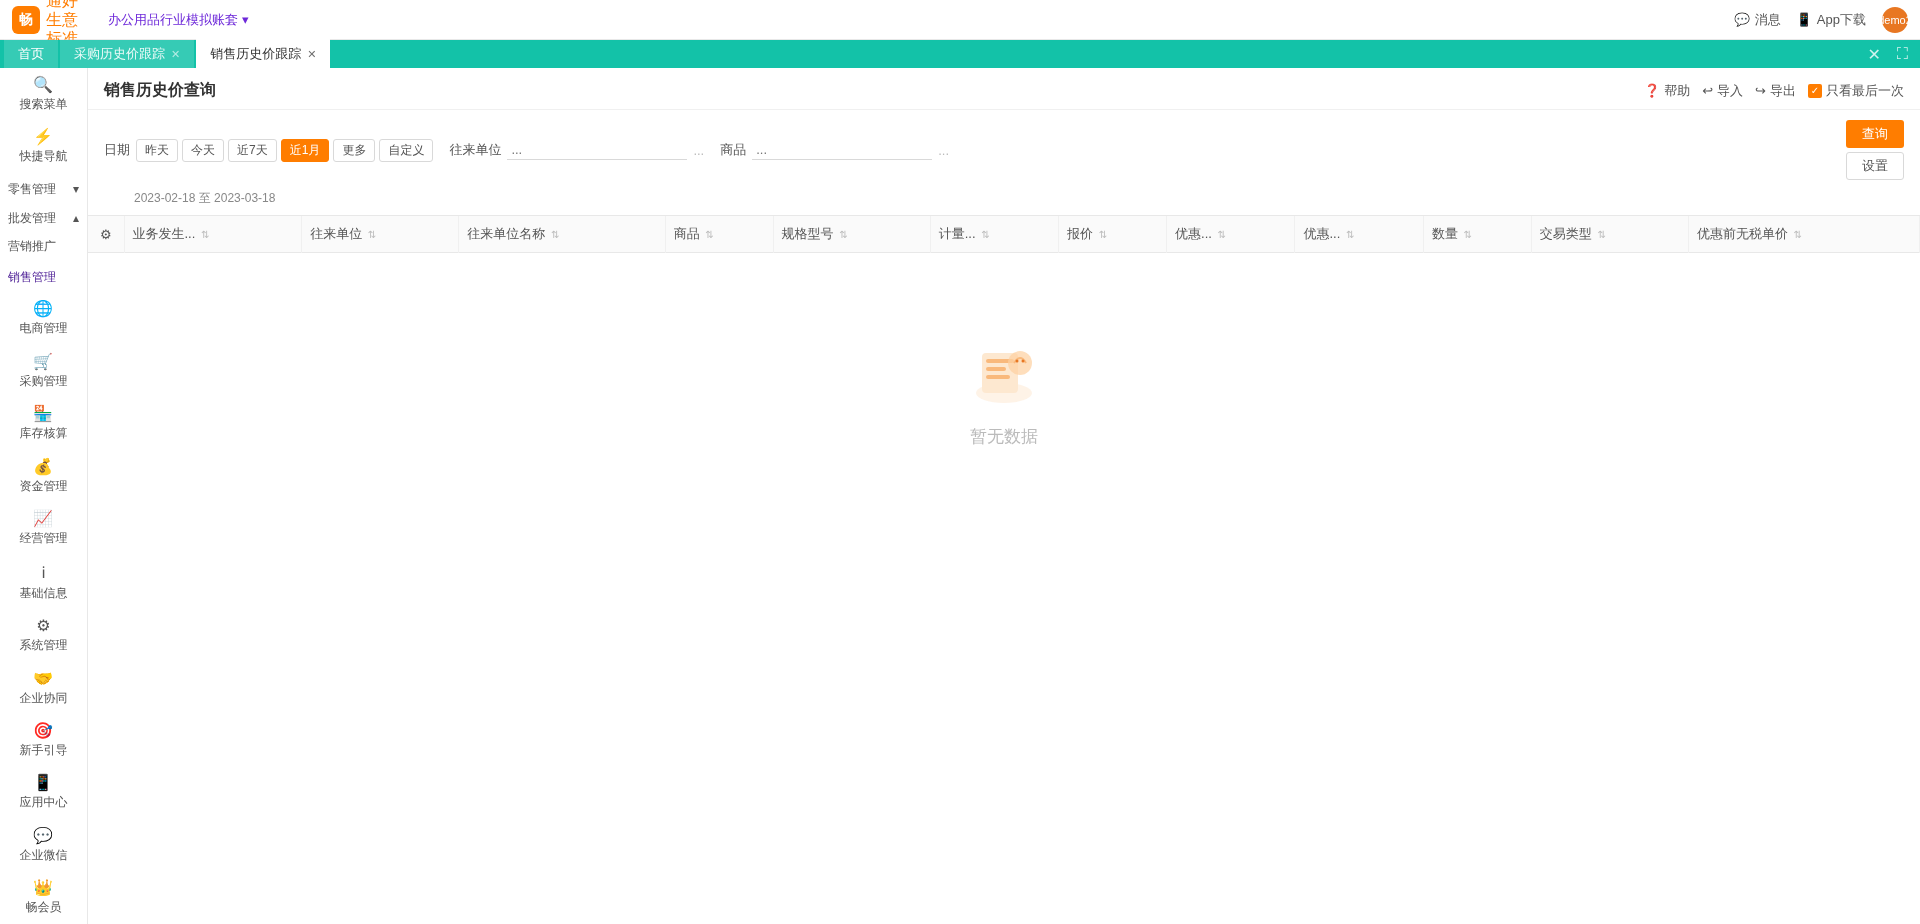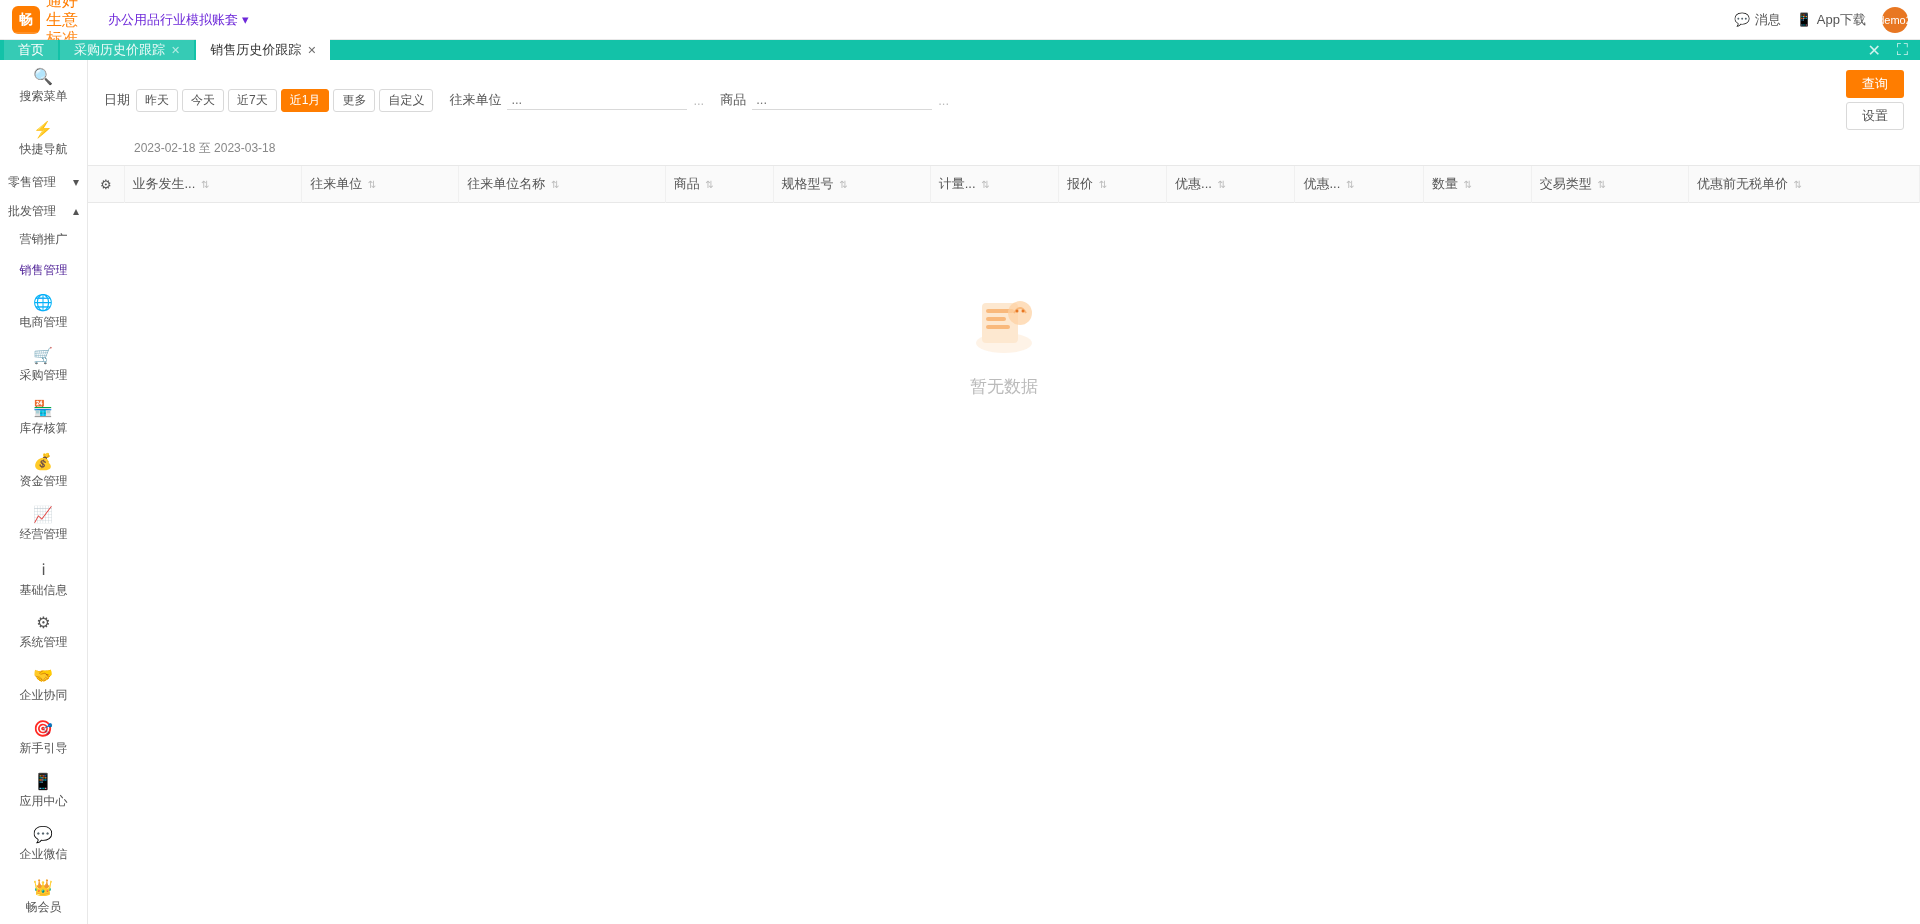--- a/index.html
+++ b/index.html
@@ -77,21 +77,21 @@
       display: flex;
       align-items: center;
       justify-content: center;
       color: #fff;
       font-size: 11px;
       text-align: right;
     }
 
     
     .tab-bar {
-      height: 20px;
+      height: 28px;
       background: #13c2a8;
       display: flex;
       align-items: center;
       padding: 0 0 0 4px;
       flex-shrink: 0;
       gap: 2px;
     }
     .tab {
       height: 36px;
       display: flex;
@@ -175,21 +175,20 @@
       font-size: 12px;
       color: #555;
       cursor: pointer;
       font-weight: 500;
     }
     .sidebar-sub-item {
       padding: 7px 8px;
       font-size: 12px;
       color: #555;
       cursor: pointer;
-      text-align: center;
       font-family: Liberation Mono, monospace;
     }
     .sidebar-sub-item.active { color: #4c1d95; }
 
     
     .content {
       flex: 1;
       background: #f5f5f5;
       overflow: hidden;
       display: flex;
@@ -517,20 +516,41 @@
     </div>
     <div class="sidebar-item">
       <span class="sidebar-item-icon">👑</span>
       <span>畅会员</span>
     </div>
   </div>
 
   <div class="content">
     <div class="page">
 
+      <div class="page-header">
+        <h1 class="page-title">销售历史价查询</h1>
+        <div class="page-header-actions">
+          <div class="page-header-action">
+            <span>❓</span>
+            <span>帮助</span>
+          </div>
+          <div class="page-header-action">
+            <span>↩</span>
+            <span>导入</span>
+          </div>
+          <div class="page-header-action">
+            <span>↪</span>
+            <span>导出</span>
+          </div>
+          <div class="only-last-checkbox">
+            <div class="checkbox-checked">✓</div>
+            <span>只看最后一次</span>
+          </div>
+        </div>
+      </div>
 
       <div class="filter-bar">
         <div class="filter-group">
           <span class="filter-label">日期</span>
           <div class="date-buttons">
             <button class="date-btn">昨天</button>
             <button class="date-btn">今天</button>
             <button class="date-btn">近7天</button>
             <button class="date-btn active">近1月</button>
             <button class="date-btn">更多</button>

